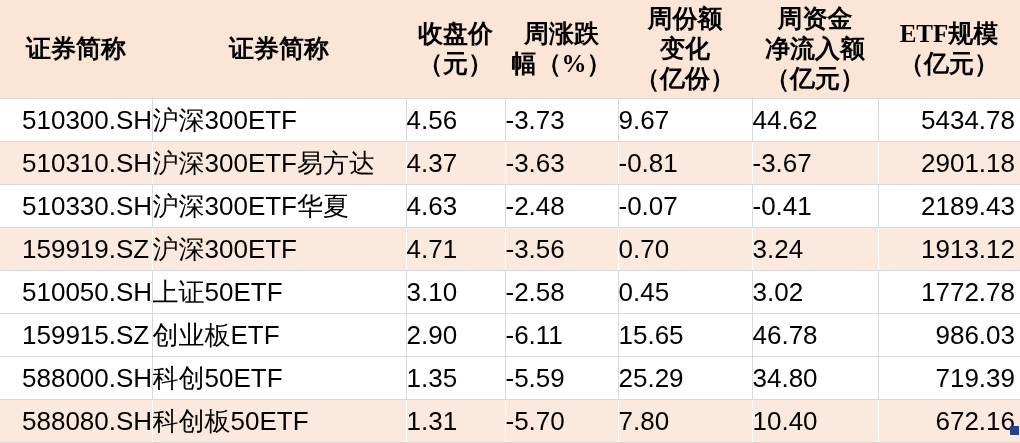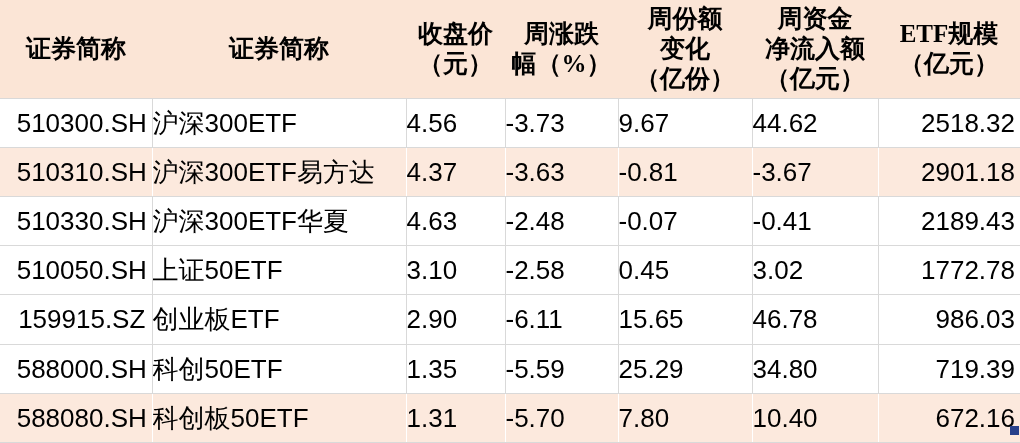--- a/index.html
+++ b/index.html
@@ -48,21 +48,21 @@
     padding: 0;
     border-bottom: 1px solid var(--grid, #d9d9d9);
     border-right: 1px solid var(--grid, #d9d9d9);
   }
   tbody td:last-child { border-right: none; }
   tbody tr.alt td {
     background: var(--row-alt-bg, #fce9dd);
     border-right-color: transparent;
   }
 
-  td.col-code { text-align: center;  padding-left: 12px; }
+  td.col-code { text-align: left;  padding-left: 22px; }
   td.col-name { text-align: left;  }
   td.col-close, td.col-chg, td.col-share, td.col-inflow {
     text-align: left; padding-right: 8px;
   }
   td.col-scale { text-align: right; padding-right: 5px; }
 
   .selection-handle {
     position: absolute;
     left: 1010px; top: 426px;
     width: 9px; height: 9px;
@@ -101,39 +101,48 @@
       </tr>
   </thead>
   <tbody>
       <tr>
         <td class="col-code">510300.SH</td>
         <td class="col-name">沪深300ETF</td>
         <td class="col-close">4.56</td>
         <td class="col-chg">-3.73</td>
         <td class="col-share">9.67</td>
         <td class="col-inflow">44.62</td>
-        <td class="col-scale">2518.32</td>
+        <td class="col-scale">5434.78</td>
       </tr>
       <tr class="alt">
         <td class="col-code">510310.SH</td>
         <td class="col-name">沪深300ETF易方达</td>
         <td class="col-close">4.37</td>
         <td class="col-chg">-3.63</td>
         <td class="col-share">-0.81</td>
         <td class="col-inflow">-3.67</td>
         <td class="col-scale">2901.18</td>
       </tr>
       <tr>
         <td class="col-code">510330.SH</td>
         <td class="col-name">沪深300ETF华夏</td>
         <td class="col-close">4.63</td>
         <td class="col-chg">-2.48</td>
         <td class="col-share">-0.07</td>
         <td class="col-inflow">-0.41</td>
         <td class="col-scale">2189.43</td>
+      </tr>
+      <tr class="alt">
+        <td class="col-code">159919.SZ</td>
+        <td class="col-name">沪深300ETF</td>
+        <td class="col-close">4.71</td>
+        <td class="col-chg">-3.56</td>
+        <td class="col-share">0.70</td>
+        <td class="col-inflow">3.24</td>
+        <td class="col-scale">1913.12</td>
       </tr>
       <tr>
         <td class="col-code">510050.SH</td>
         <td class="col-name">上证50ETF</td>
         <td class="col-close">3.10</td>
         <td class="col-chg">-2.58</td>
         <td class="col-share">0.45</td>
         <td class="col-inflow">3.02</td>
         <td class="col-scale">1772.78</td>
       </tr>

